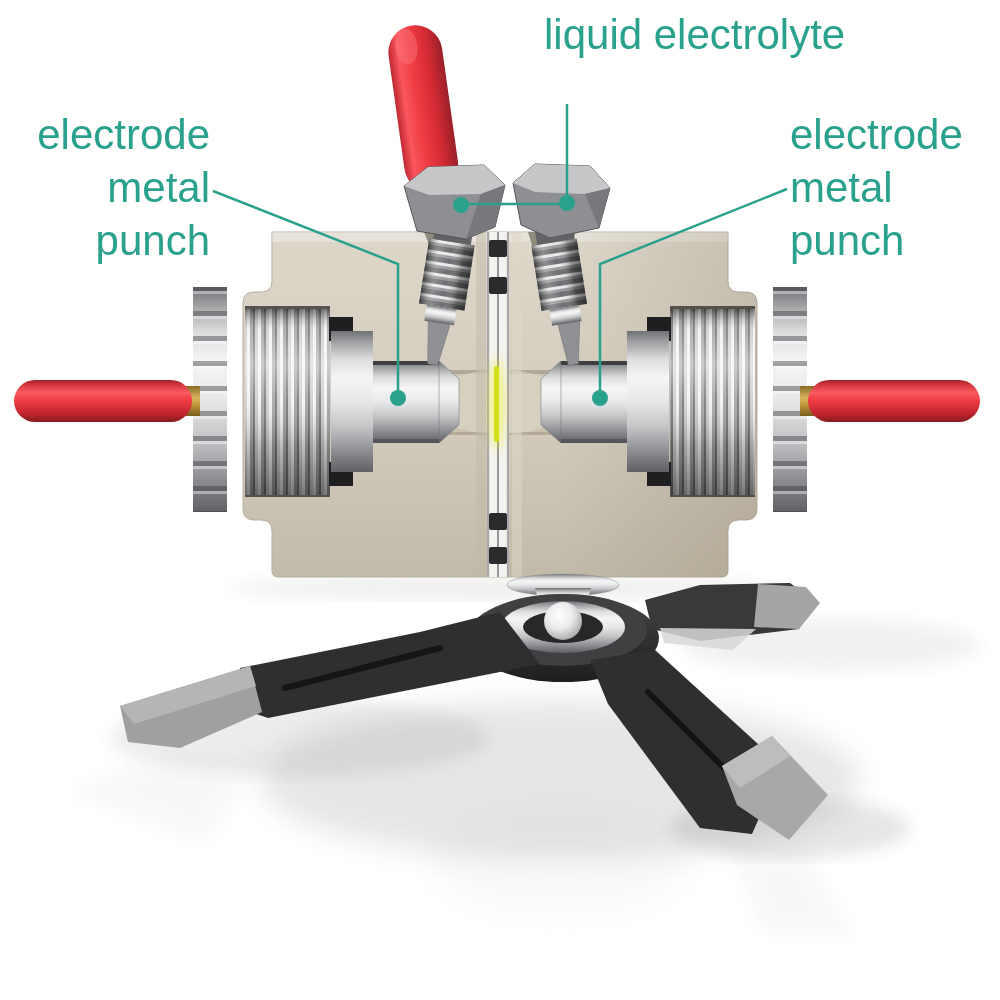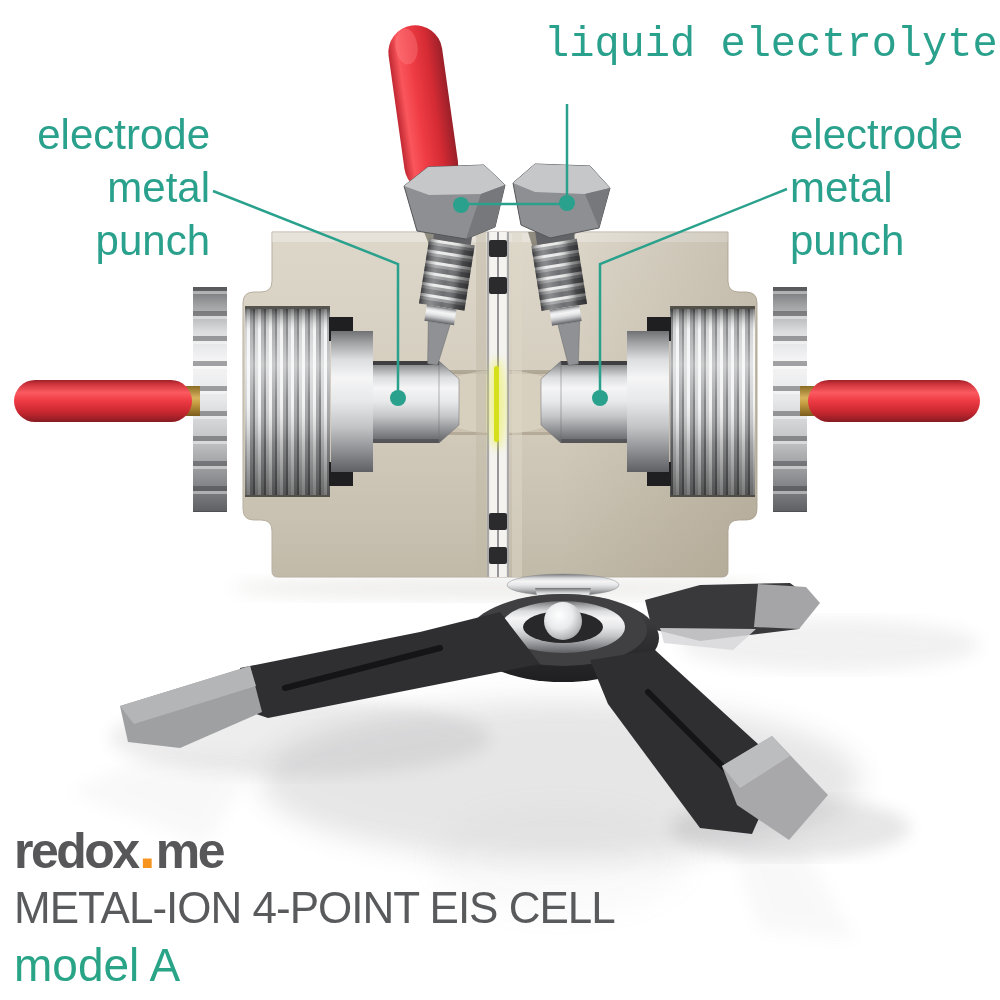--- a/index.html
+++ b/index.html
@@ -6,21 +6,21 @@
   #canvas{
     position:relative;width:1000px;height:1000px;overflow:hidden;
     background:#ffffff;font-family:"Liberation Sans",sans-serif;
   }
   #artwork{position:absolute;left:0;top:0;}
   .annotation{
     position:absolute;color:var(--accent,#2AA18C);
     font-size:42px;line-height:53px;letter-spacing:0px;
   }
   .annotation span{display:block;}
-  #label-inlet{left:544px;top:20px;line-height:50px;font-family:Liberation Mono, monospace;}
+  #label-inlet{left:544px;top:10px;line-height:50px;}
   #label-left{left:0;width:210px;top:108px;text-align:right;}
   #label-right{left:790px;top:108px;text-align:left;}
   .accent-line{stroke:var(--accent,#2AA18C);stroke-width:2.5;fill:none;}
   .accent-dot{fill:var(--accent,#2AA18C);}
   #brand{position:absolute;left:14px;top:822px;}
   #brand-logo{
     font-size:50px;font-weight:700;letter-spacing:-2.5px;
     color:var(--logo_text,#57575A);line-height:58px;
   }
   #brand-logo .dot{
@@ -324,19 +324,14 @@
     <span>electrode</span>
     <span>metal</span>
     <span>punch</span>
   </div>
   <div class="annotation" id="label-right">
     <span>electrode</span>
     <span>metal</span>
     <span>punch</span>
   </div>
 
-  <div id="brand">
-    <div id="brand-logo"><span>redox</span><span class="dot">.</span><span>me</span></div>
-    <div id="brand-title">METAL-ION 4-POINT EIS CELL</div>
-    <div id="brand-model">model A</div>
-  </div>
 
 </div>
 
 </body></html>

